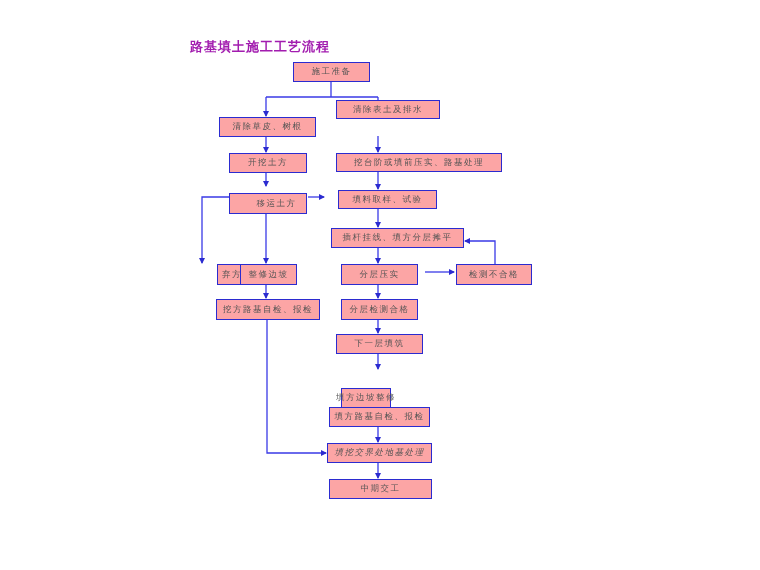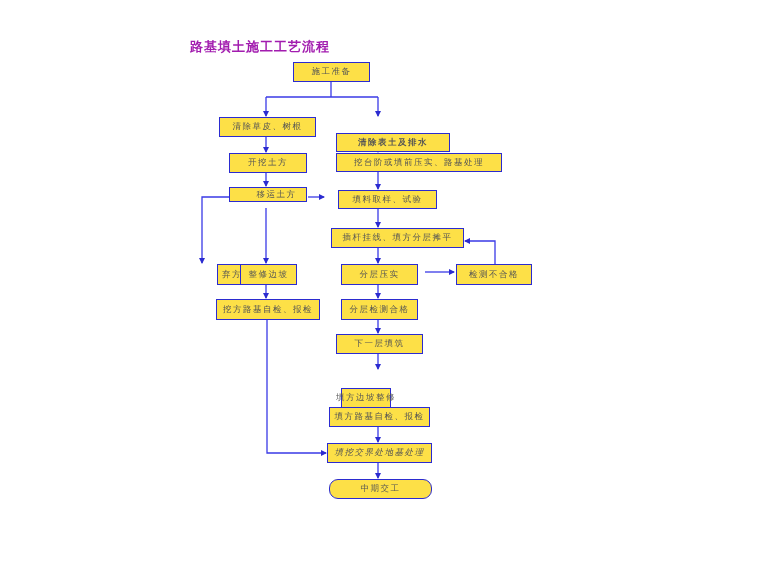--- a/index.html
+++ b/index.html
@@ -1,20 +1,20 @@
 <!DOCTYPE html>
 <html><head>
   <meta charset="utf-8">
   <style>
     html, body { margin: 0; padding: 0; background: #ffffff; }
     body { width: 760px; height: 570px; position: relative; overflow: hidden;
            font-family: "DejaVu Sans", sans-serif; }
     .title { position: absolute; left: 190px; top: 38px; font-size: 13px; font-weight: bold;
              color: #a21caf; font-family: "DejaVu Serif", serif; letter-spacing: 1px; white-space: nowrap; }
-    .node { position: absolute; box-sizing: border-box; border: 1.5px solid #2b2bd0; background: #fde047;
+    .node { position: absolute; box-sizing: border-box; border: 1.5px solid #2b2bd0; background: #fca5a5;
             display: flex; align-items: center; justify-content: center; font-size: 8.5px; color: #555555;
             letter-spacing: 1.5px; white-space: nowrap; }
     svg.links { position: absolute; left: 0; top: 0; }
     svg.links line, svg.links polyline { stroke: #3a3ae6; stroke-width: 1.3; fill: none; }
   </style>
 </head>
 <body>
 
 <div class="title">路基填土施工工艺流程</div>
 
@@ -48,29 +48,29 @@
   <line x1="378" y1="390" x2="378" y2="406" marker-end="url(#ah)"></line>
   <line x1="378" y1="427" x2="378" y2="442" marker-end="url(#ah)"></line>
   <line x1="378" y1="463" x2="378" y2="478" marker-end="url(#ah)"></line>
 
   <line x1="425" y1="272" x2="454" y2="272" marker-end="url(#ah)"></line>
   <polyline points="495,264 495,241 465,241" marker-end="url(#ah)"></polyline>
 </svg>
 
 <div class="node" style="left:293px;top:62px;width:77px;height:20px;">施工准备</div>
 <div class="node" style="left:219px;top:117px;width:97px;height:20px;">清除草皮、树根</div>
-<div class="node" style="left:336px;top:133px;width:114px;height:19px;font-weight:bold;">清除表土及排水</div>
+<div class="node" style="left:336px;top:100px;width:104px;height:19px;">清除表土及排水</div>
 <div class="node" style="left:229px;top:153px;width:78px;height:20px;">开挖土方</div>
 <div class="node" style="left:336px;top:153px;width:166px;height:19px;">挖台阶或填前压实、路基处理</div>
-<div class="node" style="left:229px;top:187px;width:78px;height:15px;padding-left:17px;">移运土方</div>
+<div class="node" style="left:229px;top:193px;width:78px;height:21px;padding-left:17px;">移运土方</div>
 <div class="node" style="left:338px;top:190px;width:99px;height:19px;">填料取样、试验</div>
 <div class="node" style="left:331px;top:228px;width:133px;height:20px;">插杆挂线、填方分层摊平</div>
 <div class="node" style="left:177px;top:264px;width:50px;height:21px;margin-left:40px;">弃方堆码</div>
 <div class="node" style="left:240px;top:264px;width:57px;height:21px;">整修边坡</div>
 <div class="node" style="left:341px;top:264px;width:77px;height:21px;">分层压实</div>
 <div class="node" style="left:456px;top:264px;width:76px;height:21px;">检测不合格</div>
 <div class="node" style="left:216px;top:299px;width:104px;height:21px;text-align:center;">挖方路基自检、报检</div>
 <div class="node" style="left:341px;top:299px;width:77px;height:21px;">分层检测合格</div>
 <div class="node" style="left:336px;top:334px;width:87px;height:20px;">下一层填筑</div>
 <div class="node" style="left:341px;top:388px;width:50px;height:20px;">填方边坡整修</div>
 <div class="node" style="left:329px;top:407px;width:101px;height:20px;">填方路基自检、报检</div>
 <div class="node" style="left:327px;top:443px;width:105px;height:20px;font-style:italic;">填挖交界处地基处理</div>
-<div class="node" style="left:329px;top:479px;width:103px;height:20px;border-radius:9px;">中期交工</div>
+<div class="node" style="left:329px;top:479px;width:103px;height:20px;">中期交工</div>
 
 </body></html>

